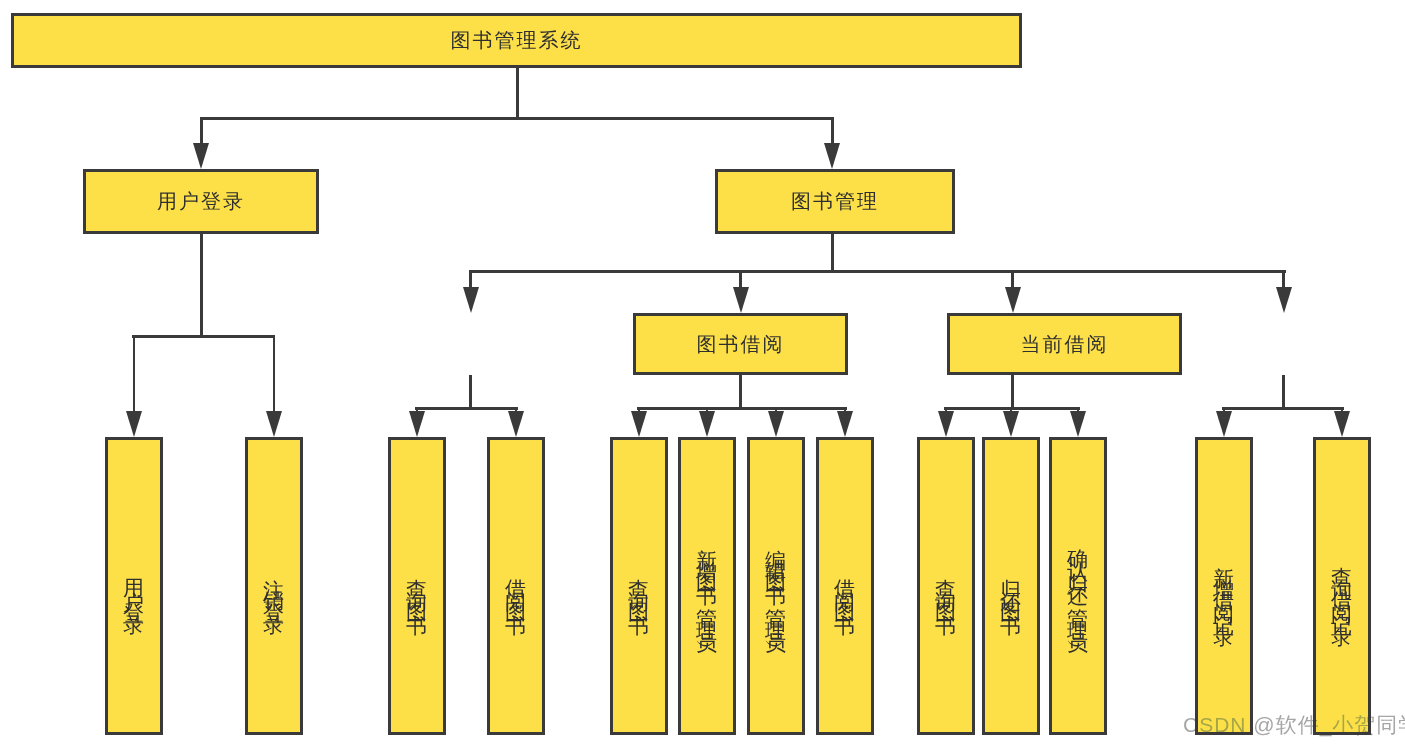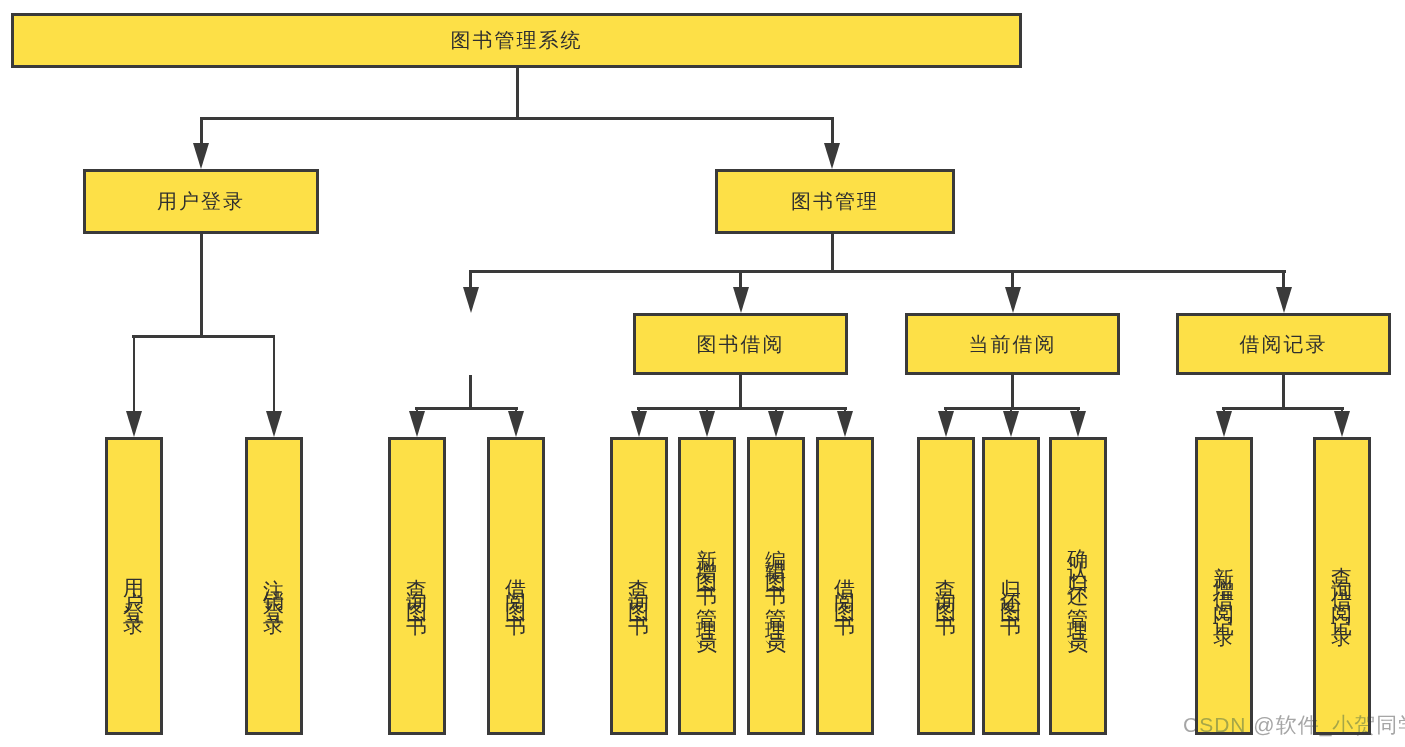--- a/index.html
+++ b/index.html
@@ -70,25 +70,22 @@
   <div class="vline" style="left:1011.25px;top:270px;height:18px"></div>
   <div class="vline" style="left:1282.25px;top:270px;height:18px"></div>
   <div class="arrow" style="left:462.5px;top:287px"></div>
   <div class="arrow" style="left:732.5px;top:287px"></div>
   <div class="arrow" style="left:1004.5px;top:287px"></div>
   <div class="arrow" style="left:1275.5px;top:287px"></div>
 
   <div class="box hbox" style="left:633px;top:313px;width:215px;height:62px">
     <span>图书借阅</span>
   </div>
-  <div class="box hbox" style="left:905px;top:313px;width:215px;height:62px">
+  <div class="box hbox" style="left:947px;top:313px;width:235px;height:62px">
     <span>当前借阅</span>
-  </div>
-  <div class="box hbox" style="left:1176px;top:313px;width:215px;height:62px">
-    <span>借阅记录</span>
   </div>
 
   <div class="vline" style="left:469.25px;top:375px;height:34px"></div>
   <div class="hline" style="left:415px;top:407px;width:103px"></div>
   <div class="vline" style="left:415.75px;top:407px;height:7px"></div>
   <div class="vline" style="left:514.75px;top:407px;height:7px"></div>
   <div class="arrow" style="left:409px;top:411px"></div>
   <div class="arrow" style="left:508px;top:411px"></div>
 
   <div class="vline" style="left:739.25px;top:375px;height:34px"></div>

